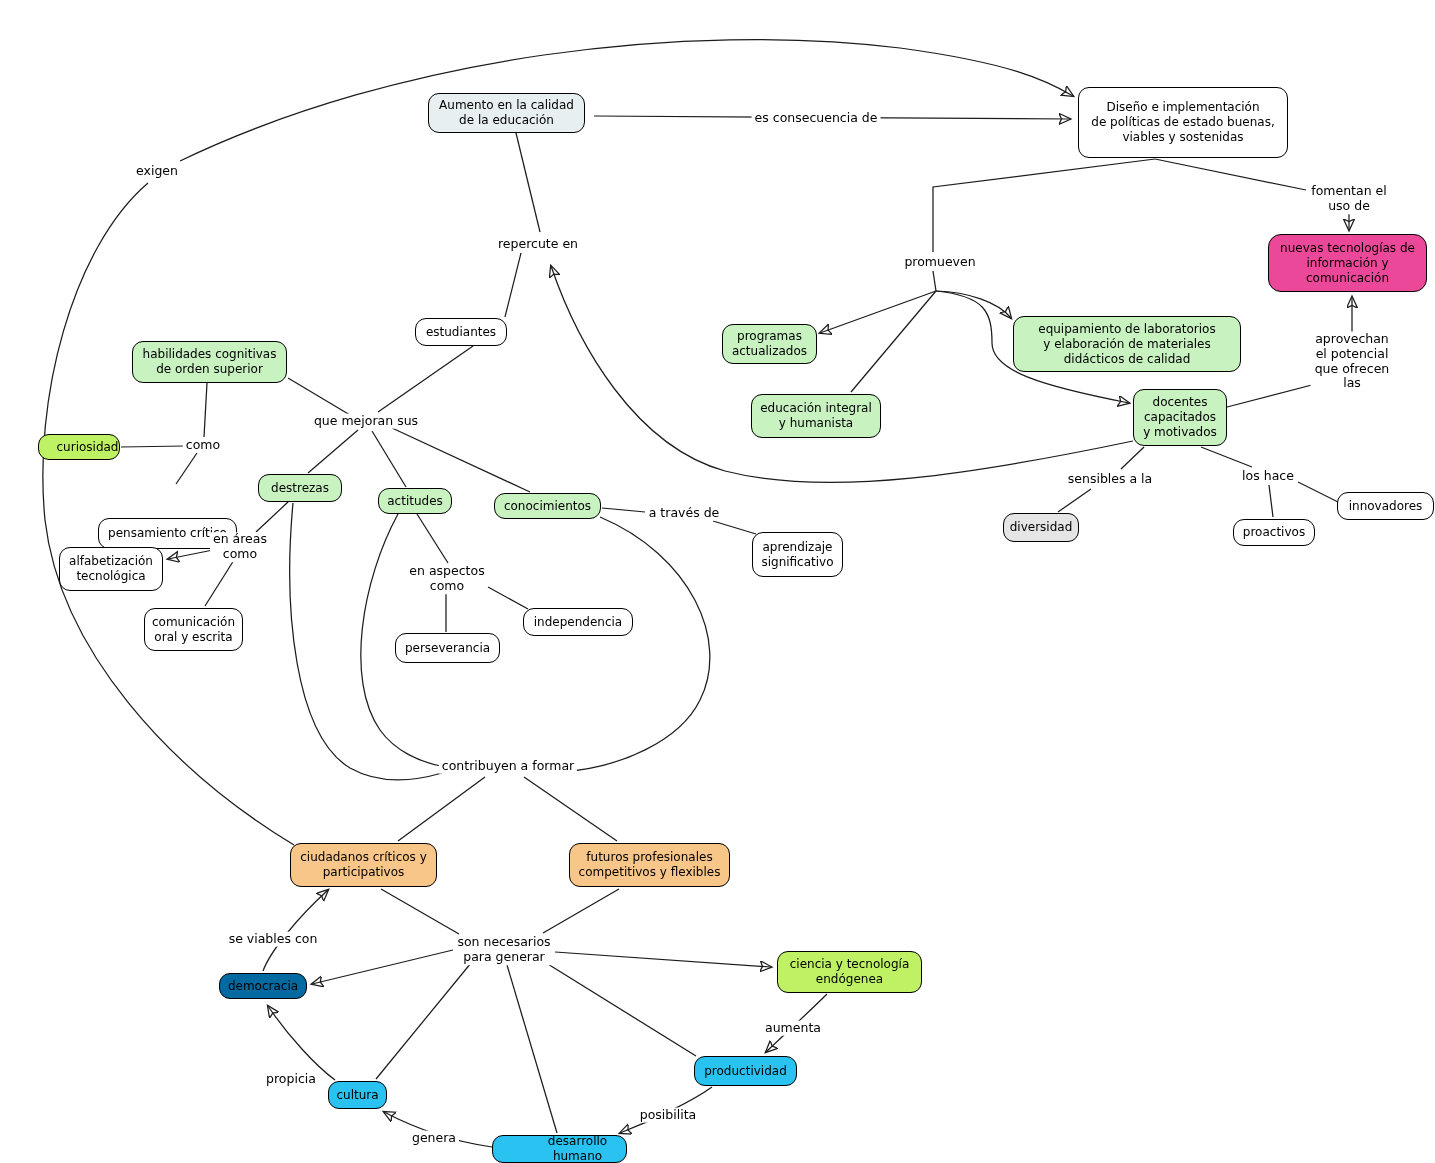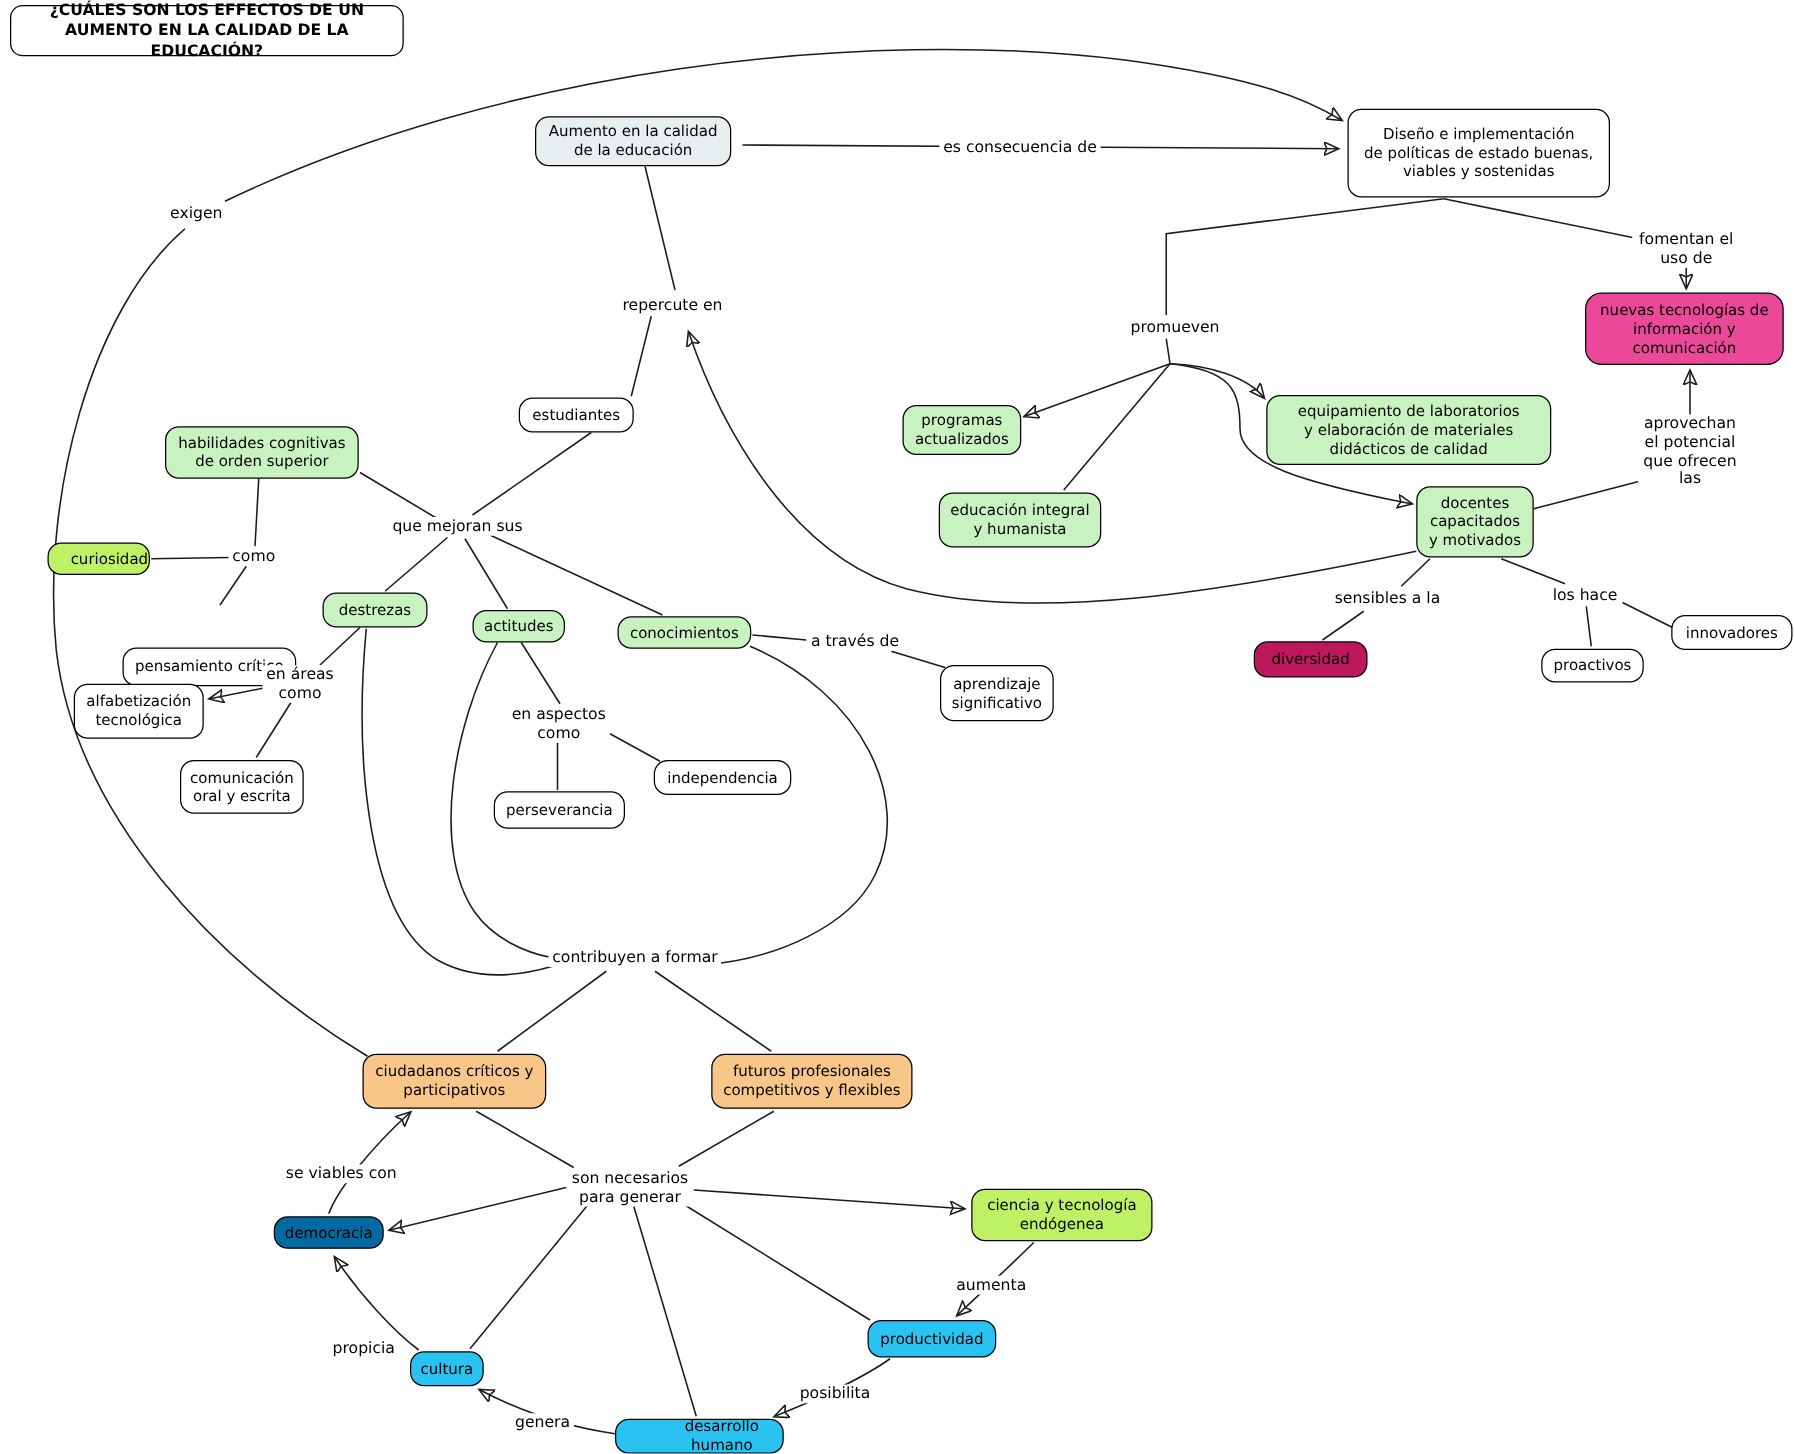--- a/index.html
+++ b/index.html
@@ -102,22 +102,20 @@
     <path marker-end="url(#arr)" d="M 1349 208 L 1349 230"></path>
     <path marker-end="url(#arr)" d="M 1352 343 L 1352 297"></path>
     <path d="M 1227 407 L 1331 380"></path>
     <path d="M 1144 447 L 1121 469"></path>
     <path d="M 1091 489 L 1058 512"></path>
     <path d="M 1201 447 L 1252 467"></path>
     <path d="M 1269 485 L 1273 517"></path>
     <path d="M 1298 482 L 1340 503"></path>
   </svg>
 
-  <div class="focus-question">¿CUÁLES SON LOS EFFECTOS DE UN
-AUMENTO EN LA CALIDAD DE LA EDUCACIÓN?</div>
 
 <div class="node" style="left: 428px; top: 93px; width: 157px; height: 40px; background: rgb(232, 239, 241);">Aumento en la calidad
 de la educación</div>
     <div class="node" style="left: 1078px; top: 87px; width: 210px; height: 71px; background: rgb(255, 255, 255);">Diseño e implementación
 de políticas de estado buenas,
 viables y sostenidas</div>
     <div class="node" style="left: 1268px; top: 234px; width: 159px; height: 58px; background: #ec4899; border-radius: 13px;">nuevas tecnologías de
 información y
 comunicación</div>
     <div class="node" style="left: 722px; top: 324px; width: 95px; height: 40px; background: rgb(200, 242, 192);">programas
@@ -139,21 +137,21 @@
     <div class="node" style="left: 378px; top: 488px; width: 74px; height: 26px; background: rgb(200, 242, 192);">actitudes</div>
     <div class="node" style="left: 494px; top: 493px; width: 107px; height: 26px; background: rgb(200, 242, 192);">conocimientos</div>
     <div class="node" style="left: 752px; top: 532px; width: 91px; height: 45px; background: rgb(255, 255, 255);">aprendizaje
 significativo</div>
     <div class="node" style="left: 59px; top: 547px; width: 104px; height: 44px; background: rgb(255, 255, 255);">alfabetización
 tecnológica</div>
     <div class="node" style="left: 144px; top: 608px; width: 99px; height: 43px; background: rgb(255, 255, 255);">comunicación
 oral y escrita</div>
     <div class="node" style="left: 395px; top: 633px; width: 105px; height: 30px; background: rgb(255, 255, 255);">perseverancia</div>
     <div class="node" style="left: 523px; top: 608px; width: 110px; height: 28px; background: rgb(255, 255, 255);">independencia</div>
-    <div class="node" style="left: 1003px; top: 513px; width: 91px; height: 29px; background: #be185d;">diversidad</div>
+    <div class="node" style="left: 1003px; top: 513px; width: 76px; height: 29px; background: #e5e5e5;">diversidad</div>
     <div class="node" style="left: 1233px; top: 519px; width: 82px; height: 27px; background: rgb(255, 255, 255);">proactivos</div>
     <div class="node" style="left: 1337px; top: 492px; width: 97px; height: 28px; background: rgb(255, 255, 255);">innovadores</div>
     <div class="node" style="left: 290px; top: 843px; width: 147px; height: 44px; background: rgb(249, 198, 137);">ciudadanos críticos y
 participativos</div>
     <div class="node" style="left: 569px; top: 843px; width: 161px; height: 44px; background: rgb(249, 198, 137);">futuros profesionales
 competitivos y flexibles</div>
     <div class="node" style="left: 219px; top: 973px; width: 88px; height: 26px; background: #0369a1;">democracia</div>
     <div class="node" style="left: 328px; top: 1081px; width: 59px; height: 28px; background: rgb(42, 195, 241);">cultura</div>
     <div class="node" style="left: 492px; top: 1135px; width: 135px; height: 28px; background: rgb(42, 195, 241); padding-left: 40px;">desarrollo humano</div>
     <div class="node" style="left: 694px; top: 1056px; width: 103px; height: 30px; background: rgb(42, 195, 241);">productividad</div>

